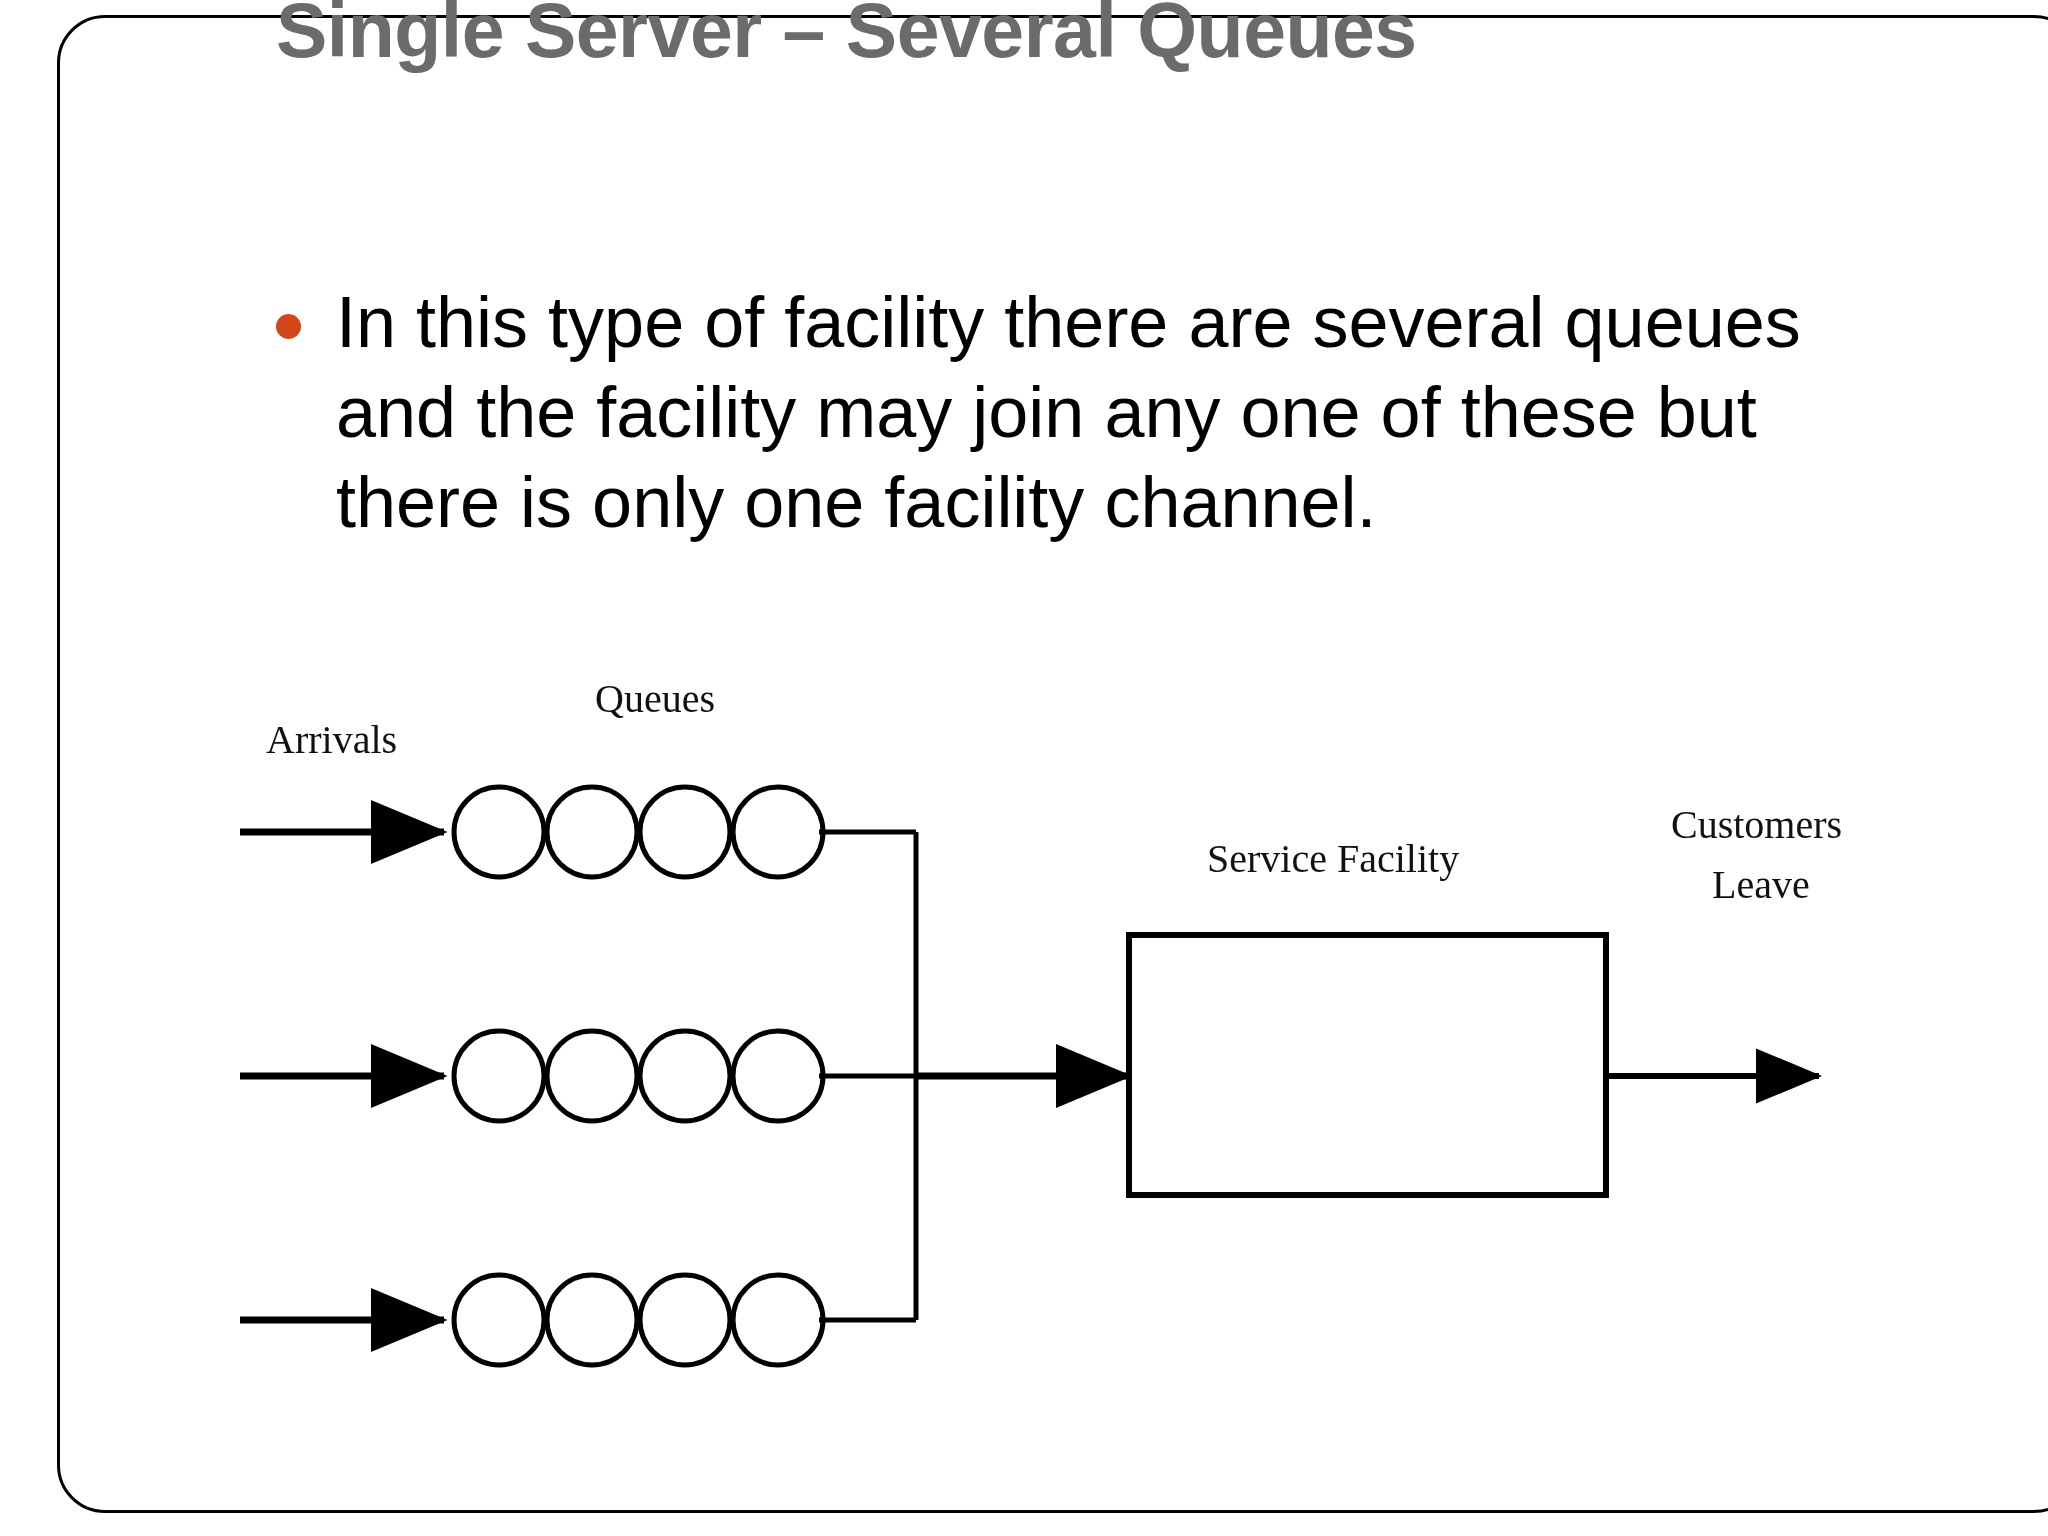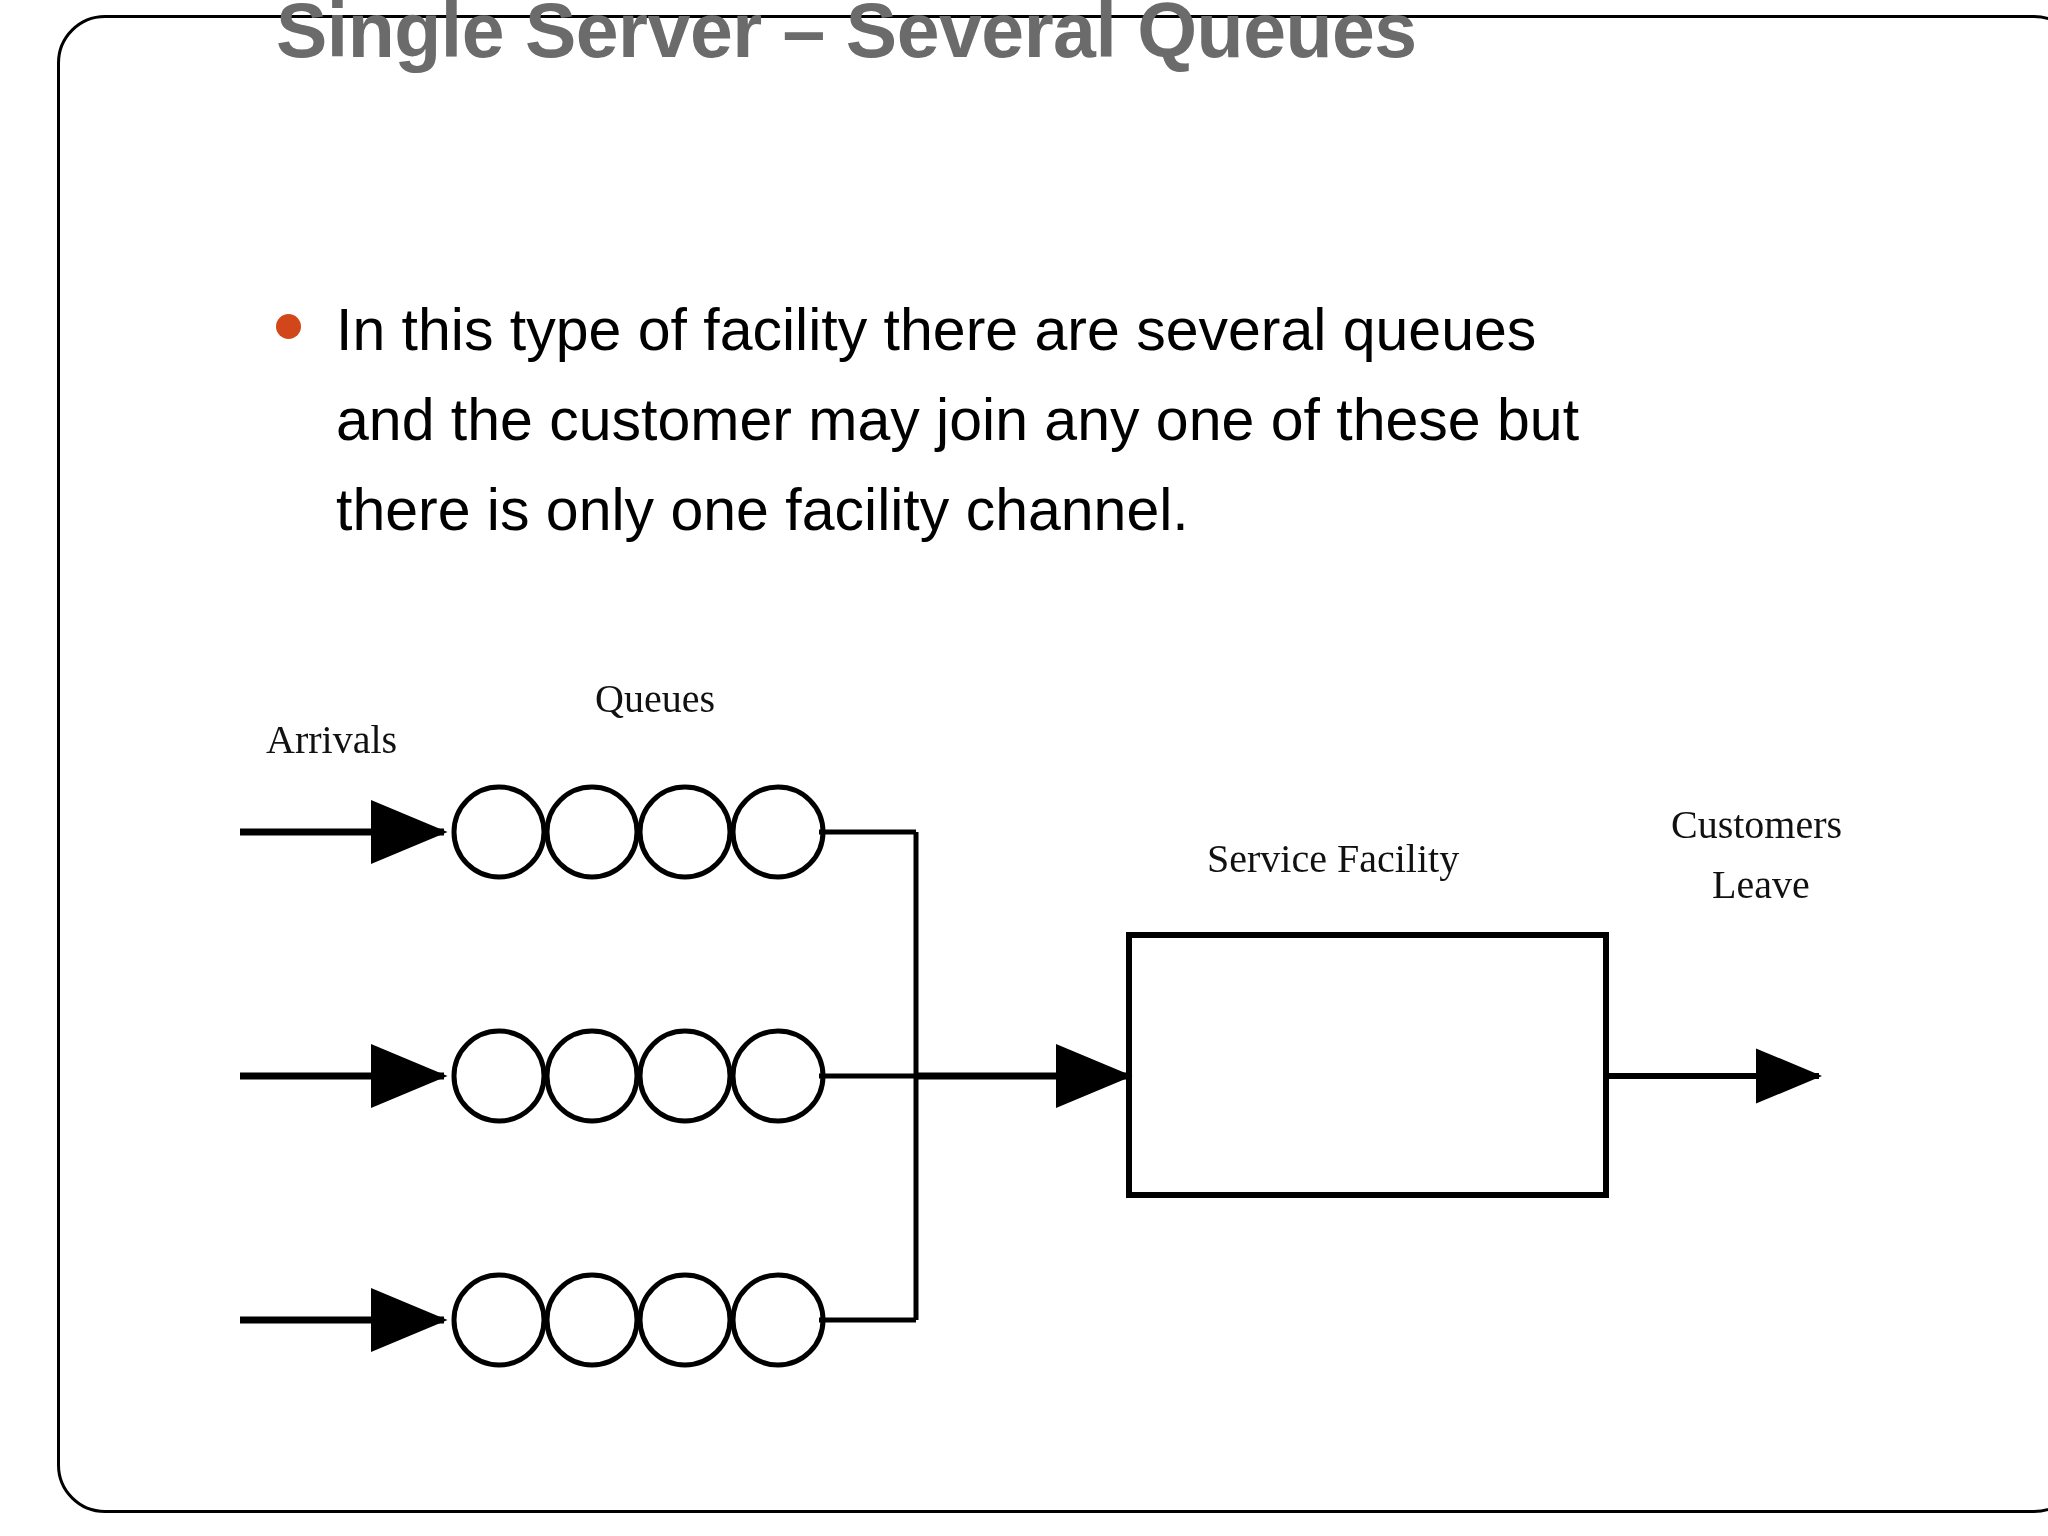--- a/index.html
+++ b/index.html
@@ -63,25 +63,25 @@
     left: 0px;
     top: 37px;
     width: 25px;
     height: 25px;
     border-radius: 50%;
     background: #d2471a;
   }
   #bullet-text {
     position: absolute;
     left: 60px;
-    top: 8px;
+    top: 0px;
     width: 1640px;
     color: #000000;
     font-family: "Liberation Sans", sans-serif;
-    font-size: 59px;
+    font-size: 72px;
     line-height: 90px;
     text-align: justify;
     text-justify: inter-word;
   }
   #bullet-text .lastline {
     text-align: left;
   }
 
   
   #diagram {
@@ -106,21 +106,21 @@
 <div id="slide">
 
   <div id="slide-frame"></div>
 
   <div id="title">Single Server – Several Queues</div>
 
   <div id="bullet-block">
     <div id="bullet-marker"></div>
     <div id="bullet-text">
       <div>In this type of facility there are several queues</div>
-      <div>and the customer may join any one of these but</div>
+      <div>and the facility may join any one of these but</div>
       <div class="lastline">there is only one facility channel.</div>
     </div>
   </div>
 
   <div id="diagram">
     <svg width="2048" height="1536" viewBox="0 0 2048 1536" xmlns="http://www.w3.org/2000/svg">
 
       <defs>
         <marker id="arrowhead" markerWidth="12" markerHeight="12" refX="10.5" refY="5" orient="auto" markerUnits="strokeWidth">
           <path d="M0,0.4 L11,5 L0,9.6 Z" fill="#000000"></path>

